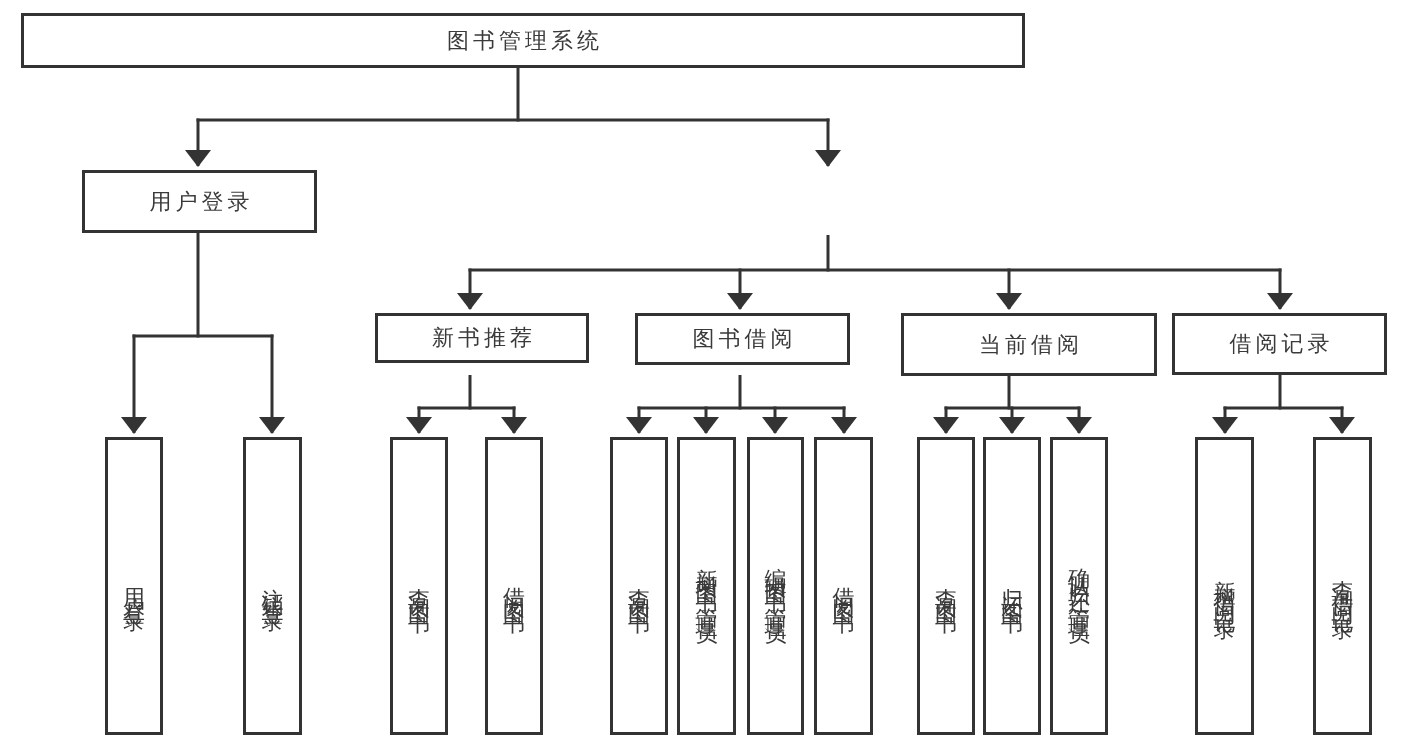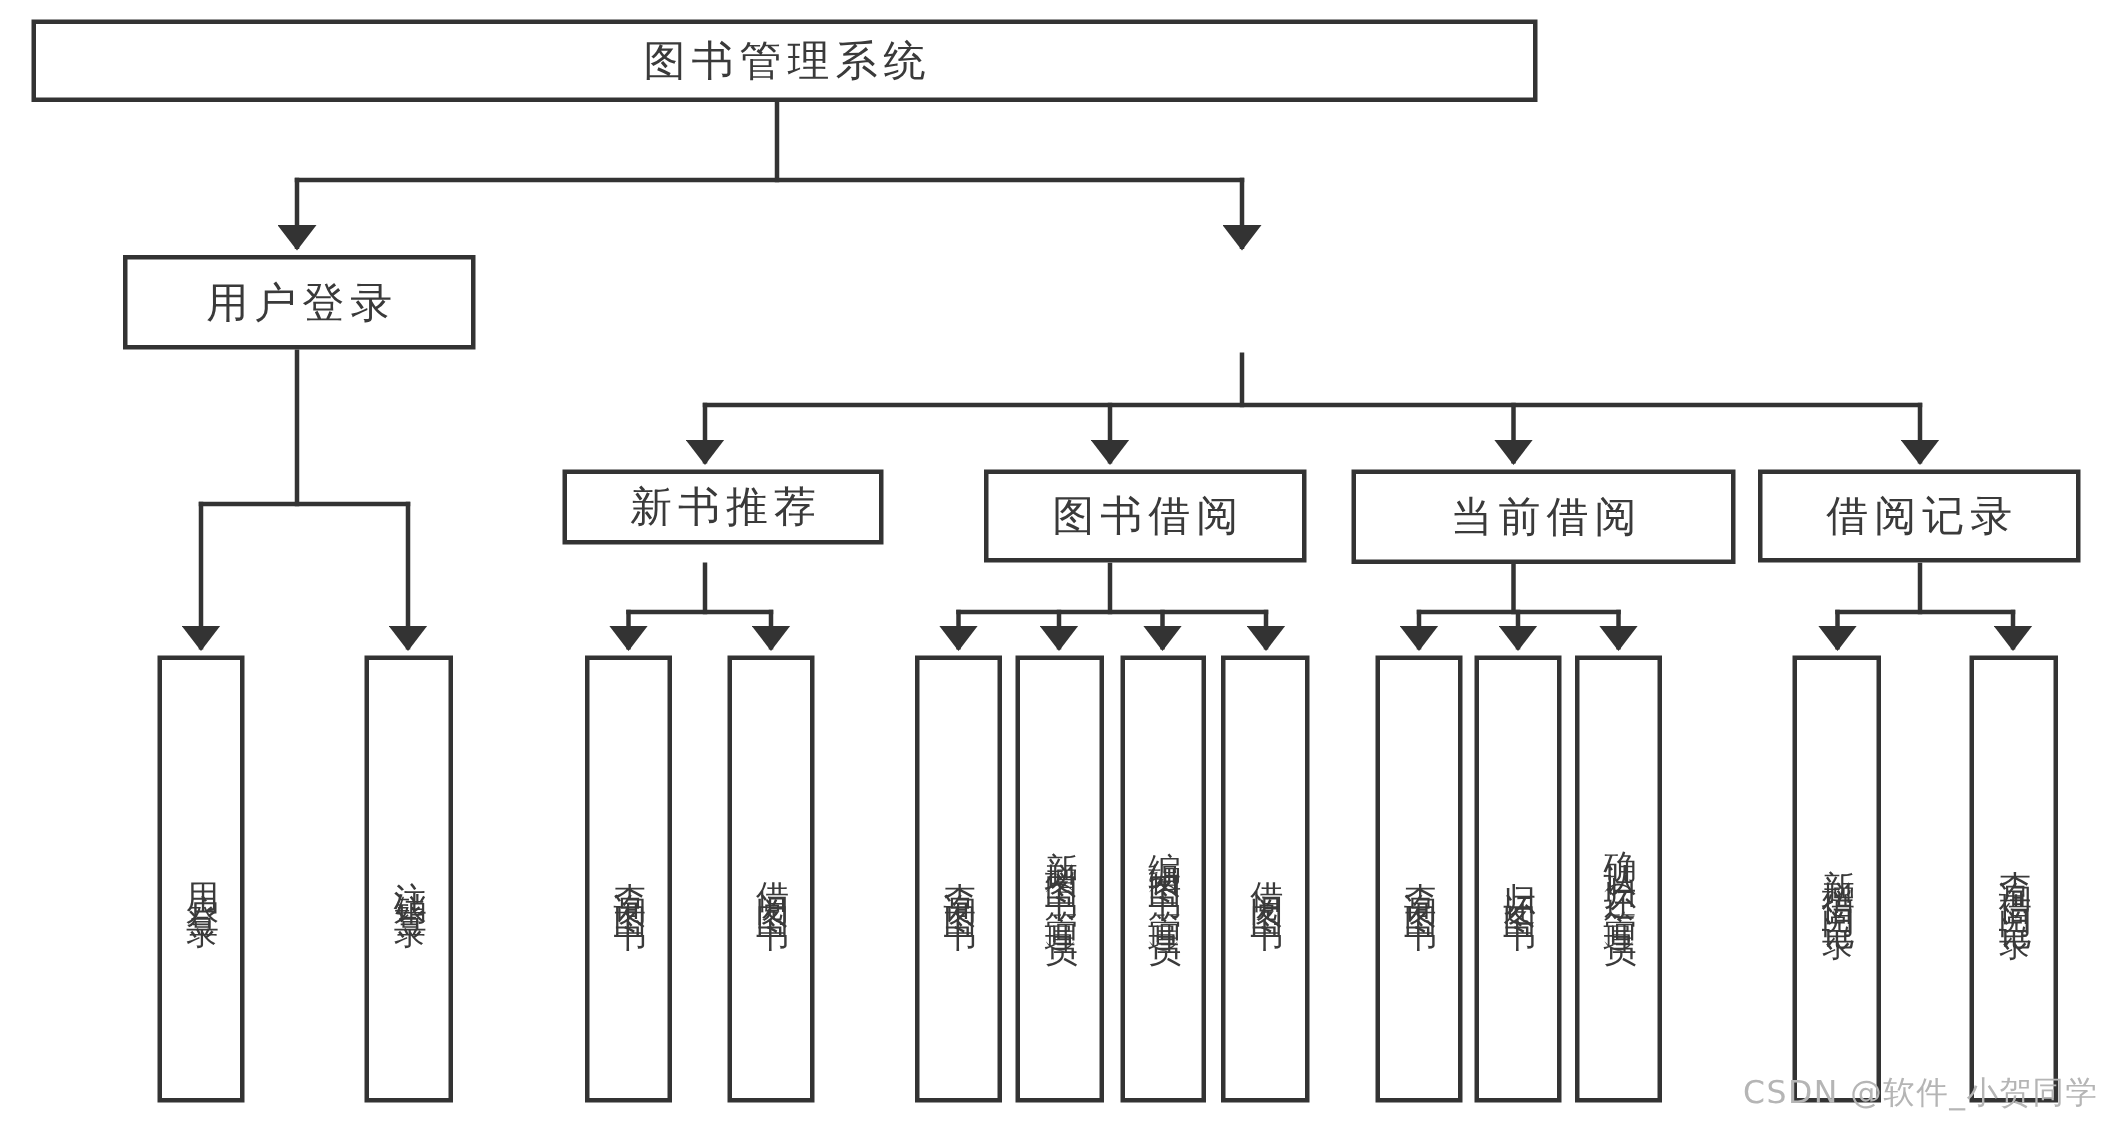--- a/index.html
+++ b/index.html
@@ -6,21 +6,21 @@
   .canvas{
     position:relative;width:1405px;height:747px;background:#ffffff;overflow:hidden;
     font-family:"DejaVu Sans","Liberation Sans",sans-serif;
   }
   .wires{position:absolute;left:0;top:0;z-index:1;}
   .box{
     position:absolute;box-sizing:border-box;background:#ffffff;
     border:3px solid #333333;color:#3a3a3a;z-index:2;
     display:flex;align-items:center;justify-content:center;
   }
-  .hbox{font-size:28px;letter-spacing:4px;white-space:nowrap;}
+  .hbox{font-size:22px;letter-spacing:4px;white-space:nowrap;}
   .hbox span{transform:translateX(2px);}
   .vlabel{
     writing-mode:vertical-rl;text-orientation:mixed;
     font-size:22px;letter-spacing:8px;line-height:1;white-space:nowrap;
   }
   .watermark{
     position:absolute;left:1162px;top:714px;z-index:5;
     color:#b5b5b5;font-size:21px;letter-spacing:1px;white-space:nowrap;
   }
 </style>
@@ -97,21 +97,21 @@
     <span>图书管理系统</span>
   </div>
 
   <div class="box hbox" style="left:82px;top:170px;width:235px;height:63px">
     <span>用户登录</span>
   </div>
 
   <div class="box hbox" style="left:375px;top:313px;width:214px;height:50px">
     <span>新书推荐</span>
   </div>
-  <div class="box hbox" style="left:656px;top:313px;width:215px;height:62px">
+  <div class="box hbox" style="left:635px;top:313px;width:215px;height:52px">
     <span>图书借阅</span>
   </div>
   <div class="box hbox" style="left:901px;top:313px;width:256px;height:63px">
     <span>当前借阅</span>
   </div>
   <div class="box hbox" style="left:1172px;top:313px;width:215px;height:62px">
     <span>借阅记录</span>
   </div>
 
   <div class="box" style="left:105px;top:437px;width:58px;height:298px">
@@ -151,15 +151,14 @@
     <span class="vlabel">确认归还（管理员）</span>
   </div>
 
   <div class="box" style="left:1195px;top:437px;width:59px;height:298px">
     <span class="vlabel">新增借阅记录</span>
   </div>
   <div class="box" style="left:1313px;top:437px;width:59px;height:298px">
     <span class="vlabel">查询借阅记录</span>
   </div>
 
-  <div class="watermark">CSDN @软件_小贺同学</div>
 
 </div>
 
 </body></html>

